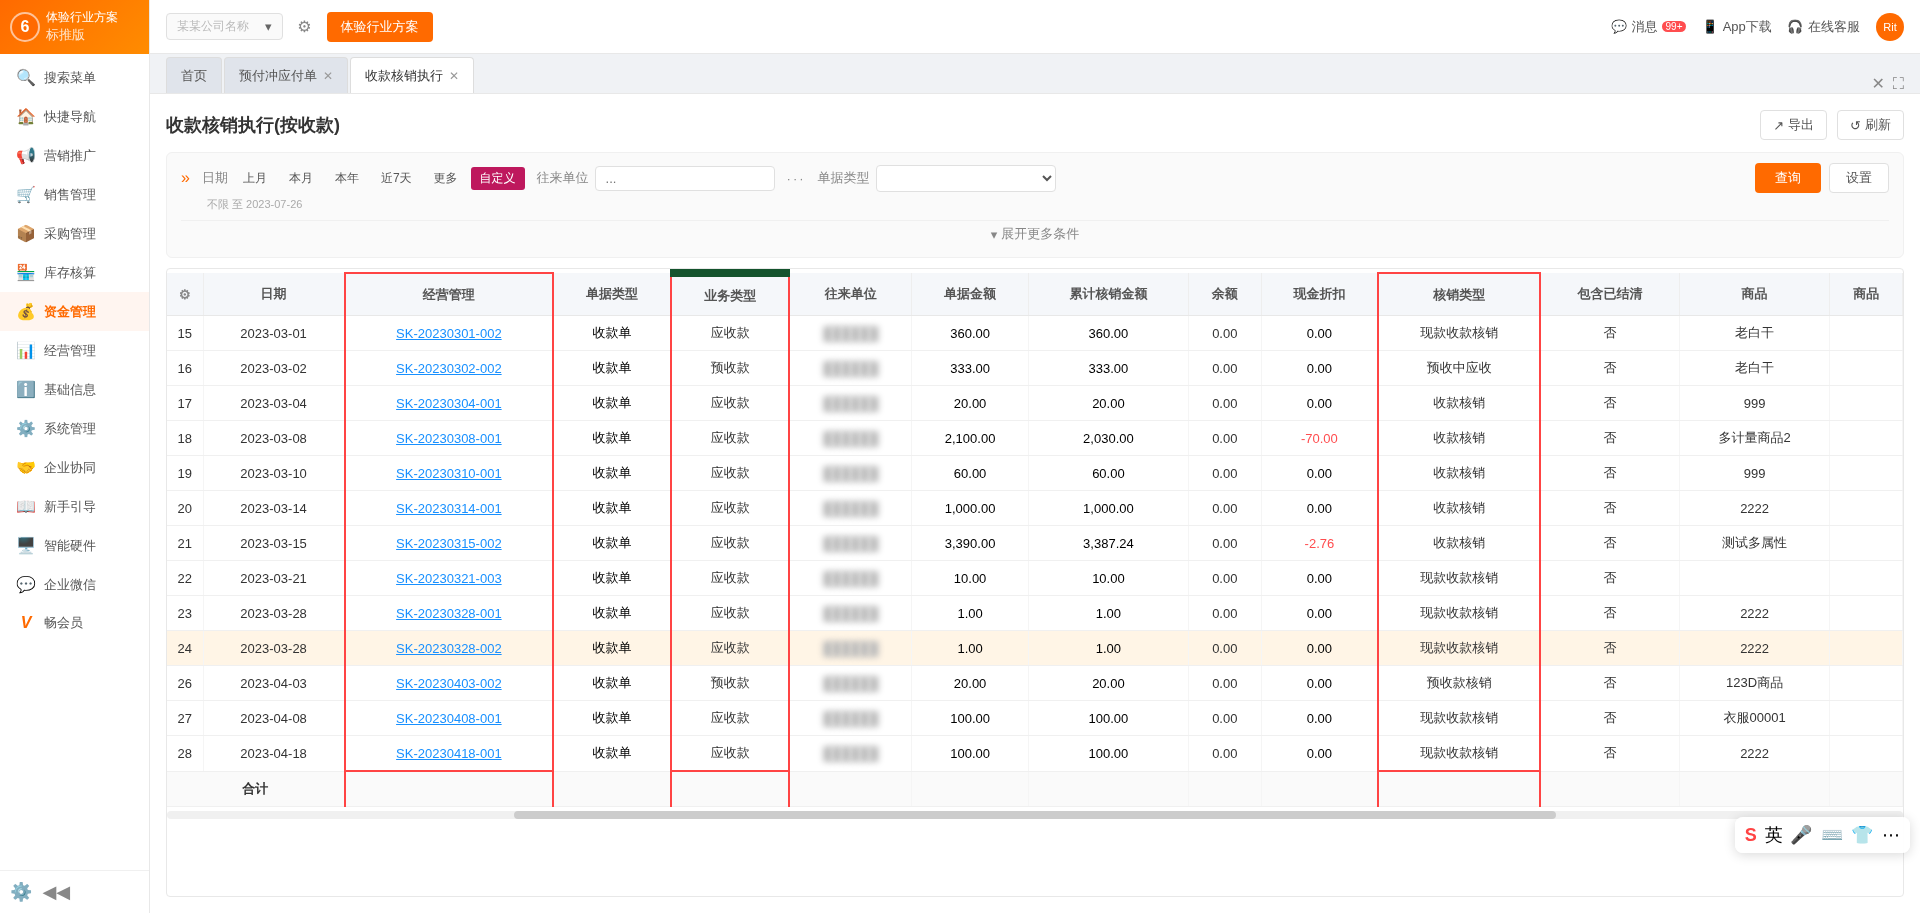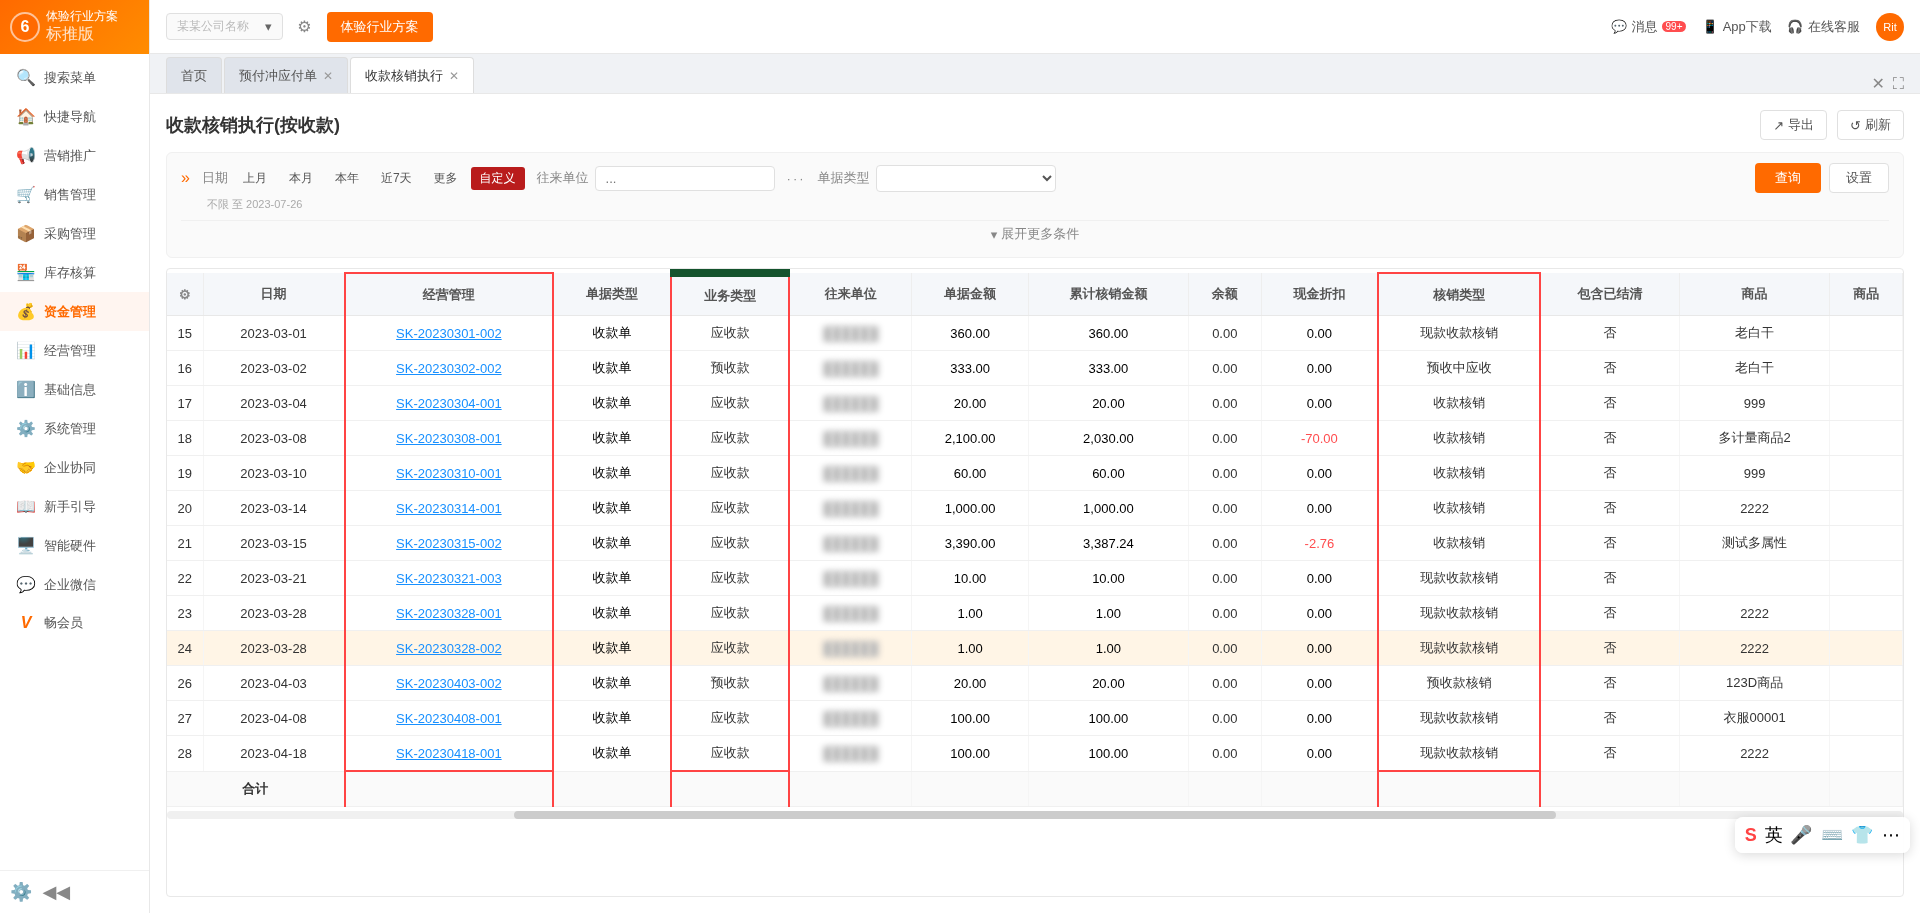--- a/index.html
+++ b/index.html
@@ -25,21 +25,21 @@
     }
     .logo-icon {
       width: 30px; height: 30px;
       background: #ff6a00;
       border-radius: 50%;
       display: flex; align-items: center; justify-content: center;
       font-size: 16px; font-weight: bold; color: #fff;
       border: 2px solid rgba(255,255,255,0.6);
     }
     .logo-text { font-size: 12px; color: #fff; line-height: 1.3; }
-    .logo-badge { font-size: 16px; color: rgba(255,255,255,0.8); }
+    .logo-badge { font-size: 13px; color: rgba(255,255,255,0.8); }
     .sidebar-nav { flex: 1; overflow-y: auto; padding: 4px 0; }
     .nav-item {
       display: flex; align-items: center; gap: 8px;
       padding: 10px 16px; cursor: pointer; color: #555;
       transition: background 0.2s;
     }
     .nav-item.active { background: #fff5f0; color: #ff6a00; font-weight: bold; }
     .nav-item .icon { font-size: 16px; width: 20px; text-align: center; }
     .sidebar-bottom {
       padding: 10px; display: flex; gap: 10px; border-top: 1px solid #f0f0f0;
@@ -118,21 +118,21 @@
     }
     .filter-row { display: flex; align-items: center; gap: 12px; flex-wrap: wrap; }
     .filter-item { display: flex; align-items: center; gap: 6px; color: #555; }
     .filter-label { color: #888; white-space: nowrap; }
     .date-btns { display: flex; gap: 4px; }
     .date-btn {
       padding: 2px 8px; border-radius: 3px; cursor: pointer; color: #555;
       font-size: 12px; border: 1px solid transparent;
     }
     .date-btn.custom {
-      background: #b91c1c; color: #fff; border-radius: 3px; padding: 2px 8px;
+      background: #be185d; color: #fff; border-radius: 3px; padding: 2px 8px;
     }
     .filter-input {
       border: 1px solid #e0e0e0; border-radius: 4px; padding: 4px 10px;
       width: 180px; color: #555; background: #fff; outline: none;
     }
     .filter-select {
       border: 1px solid #e0e0e0; border-radius: 4px; padding: 4px 10px;
       width: 180px; color: #555; background: #fff; outline: none;
     }
     .query-btn {

